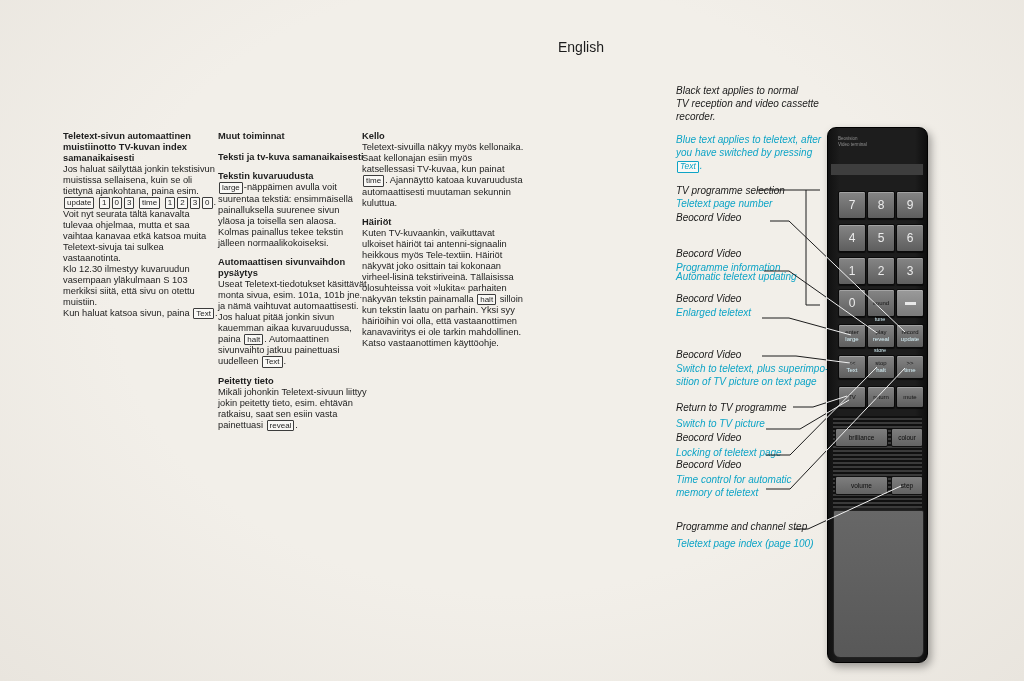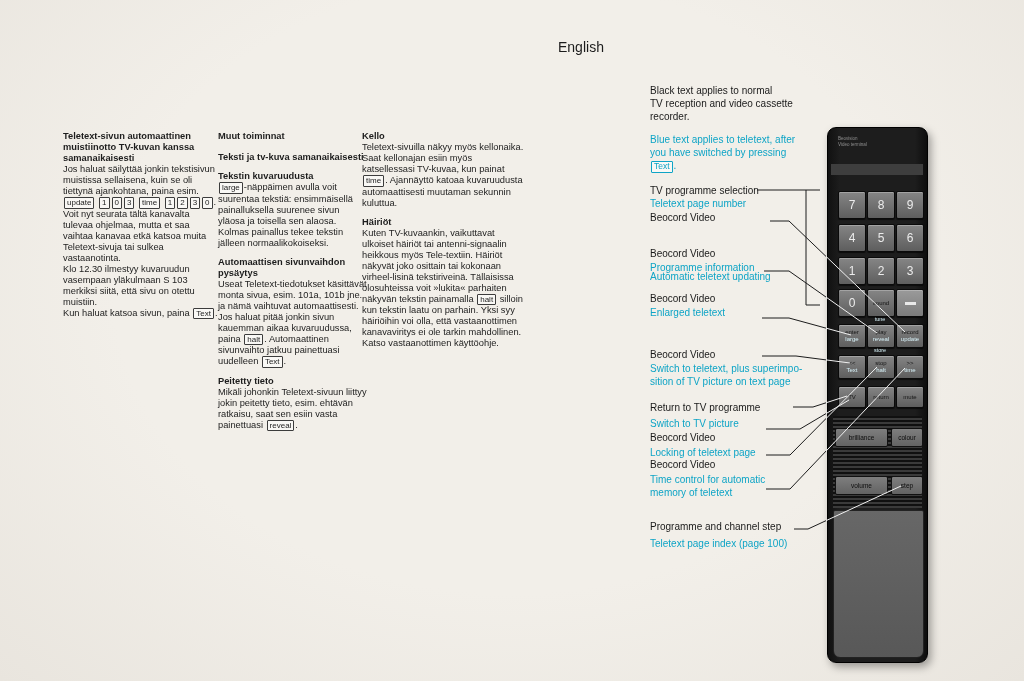--- a/index.html
+++ b/index.html
@@ -19,21 +19,21 @@
   .colpara{margin:0;}
 
   
   .key{display:inline-block;border:1px solid #3c3c3c;border-radius:1px;
        padding:0 2px;margin:0 1px;font-size:8px;line-height:9.5px;
        background:rgba(255,255,255,0.55);vertical-align:baseline;white-space:nowrap;}
   .ann .key{font-size:8.5px;}
   .bkey{border-color:#0ea4c6;color:#0ea4c6;}
 
   
-  .ann{position:absolute;left:650px;font-size:10px;line-height:13px;color:#1a1a1a;}
+  .ann{position:absolute;left:676px;font-size:10px;line-height:13px;color:#1a1a1a;font-style:italic;}
   .ann.blue{color:#0ea4c6;}
 
   
   #remote{position:absolute;left:827px;top:127px;width:99px;height:534px;
           background:linear-gradient(90deg,#111 0%,#1d1d1d 12%,#1d1d1d 88%,#0d0d0d 100%);
           border:1px solid #000;border-radius:9px;
           box-shadow:3px 4px 8px rgba(0,0,0,0.35);}
   .brand{position:absolute;left:10px;top:8px;font-size:4.5px;line-height:5.5px;color:#909090;}
   .rband{position:absolute;left:3px;top:36px;width:92px;height:11px;background:#3e3e3e;}
   .rkey{position:absolute;background:linear-gradient(180deg,#858585,#5e5e5e);
@@ -59,21 +59,21 @@
   .lines{position:absolute;left:0;top:0;pointer-events:none;}
 </style>
 </head>
 <body>
 
 <div class="page">
 
   <div class="english">English</div>
 
   <div class="col col1">
-      <div class="colhead">Teletext-sivun automaattinen muistiinotto TV-kuvan kanssa samanaikaisesti</div>
+      <div class="colhead">Teletext-sivun automaattinen muistiinotto TV-kuvan index samanaikaisesti</div>
       <div class="colpara">Jos haluat säilyttää jonkin tekstisivun muistissa sellaisena, kuin se oli tiettynä ajankohtana, paina esim. <span class="key">update</span> <span class="key">1</span><span class="key">0</span><span class="key">3</span> <span class="key">time</span> <span class="key">1</span><span class="key">2</span><span class="key">3</span><span class="key">0</span>. Voit nyt seurata tältä kanavalta tulevaa ohjelmaa, mutta et saa vaihtaa kanavaa etkä katsoa muita Teletext-sivuja tai sulkea vastaanotinta.</div>
       <div class="colpara">Klo 12.30 ilmestyy kuvaruudun vasempaan yläkulmaan S 103 merkiksi siitä, että sivu on otettu muistiin.</div>
       <div class="colpara">Kun haluat katsoa sivun, paina <span class="key">Text</span>.</div>
     </div>
   <div class="col col2">
       <div class="colhead">Muut toiminnat</div>
       <div style="height: 10px;"></div>
       <div class="colhead">Teksti ja tv-kuva samanaikaisesti</div>
       <div style="height: 8px;"></div>
       <div class="colhead">Tekstin kuvaruudusta</div>

